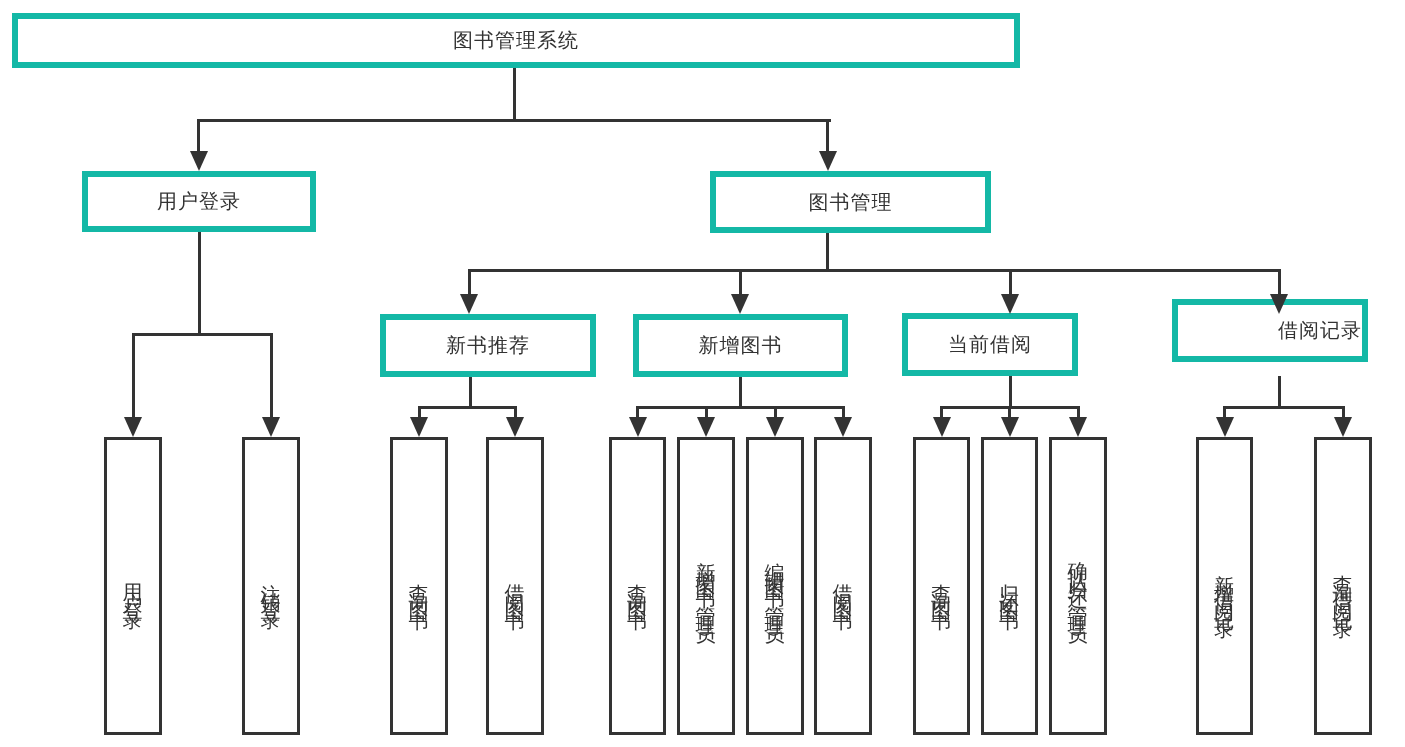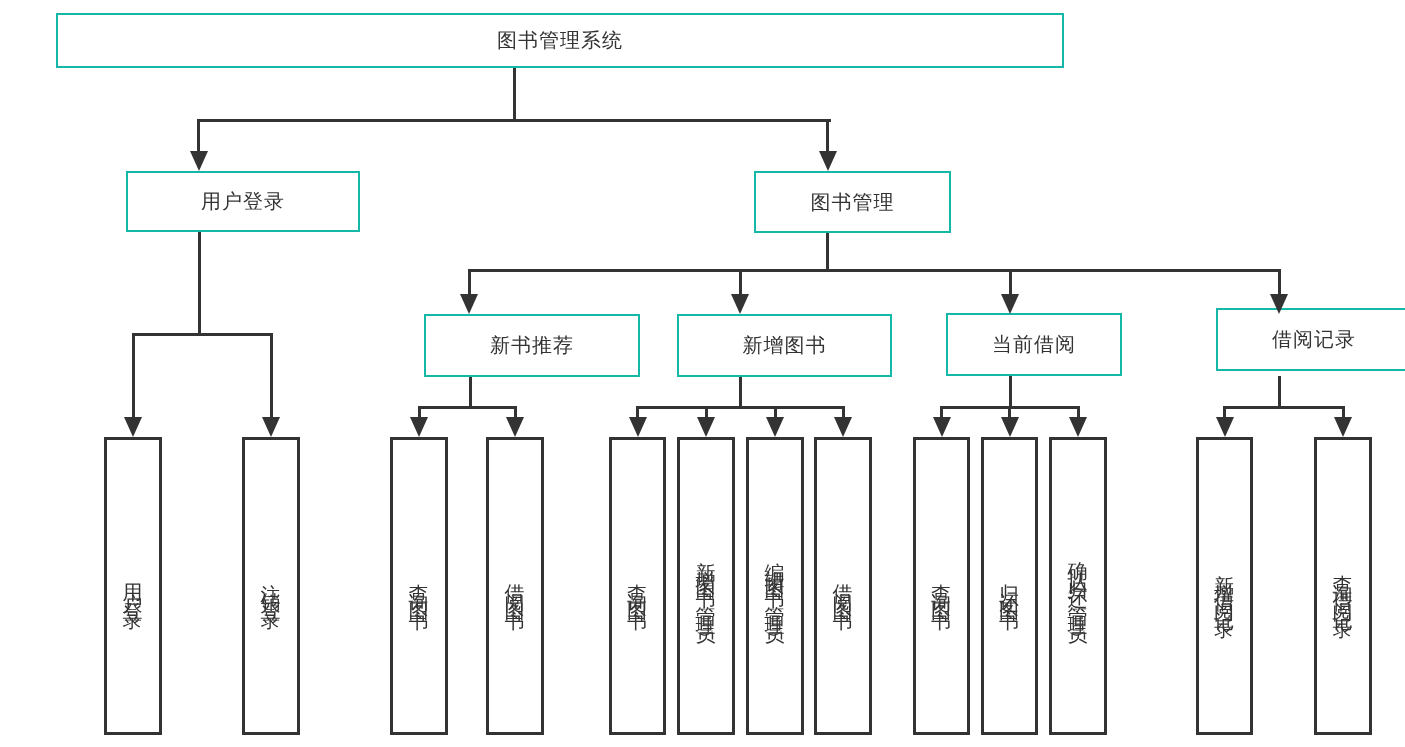--- a/index.html
+++ b/index.html
@@ -2,22 +2,22 @@
 <html><head>
 <meta charset="utf-8">
 <style>
   html,body { margin:0; padding:0; background:#ffffff; }
   .canvas {
     position:relative; width:1405px; height:747px; background:#ffffff;
     font-family:"Liberation Sans", sans-serif; color:#333333; overflow:hidden;
   }
   .hbox {
     position:absolute; box-sizing:border-box; background:#ffffff;
-    border:2px solid #14b8a6; display:flex; align-items:center; justify-content:center;
-    font-size:20px; letter-spacing:1px; color:#333333;margin-left:44px;
+    border:6px solid #14b8a6; display:flex; align-items:center; justify-content:center;
+    font-size:20px; letter-spacing:1px; color:#333333;
   }
   .vbox {
     position:absolute; box-sizing:border-box; background:#ffffff;
     border:3px solid #333333; display:flex; align-items:center; justify-content:center;
     top:437px; height:298px; width:58px;
   }
   .vtext {
     writing-mode:vertical-rl; text-orientation:mixed;
     font-size:20px; line-height:1; letter-spacing:9px; color:#333333;
     white-space:nowrap;
@@ -38,34 +38,34 @@
 
 <div class="canvas">
 
   <div class="hbox" style="left:12px; top:13px; width:1008px; height:55px;">
     <span>图书管理系统</span>
   </div>
 
   <div class="hbox" style="left:82px; top:171px; width:234px; height:61px;">
     <span>用户登录</span>
   </div>
-  <div class="hbox" style="left:710px; top:171px; width:197px; height:62px;">
+  <div class="hbox" style="left:710px; top:171px; width:281px; height:62px;">
     <span>图书管理</span>
   </div>
 
   <div class="hbox" style="left:380px; top:314px; width:216px; height:63px;">
     <span>新书推荐</span>
   </div>
   <div class="hbox" style="left:633px; top:314px; width:215px; height:63px;">
     <span>新增图书</span>
   </div>
   <div class="hbox" style="left:902px; top:313px; width:176px; height:63px;">
     <span>当前借阅</span>
   </div>
-  <div class="hbox" style="left:1172px; top:308px; width:196px; height:63px;">
+  <div class="hbox" style="left:1172px; top:299px; width:196px; height:63px;justify-content:flex-end;">
     <span>借阅记录</span>
   </div>
 
   <div class="vbox" style="left:104px;">
     <span class="vtext">用户登录</span>
   </div>
   <div class="vbox" style="left:242px;">
     <span class="vtext">注销登录</span>
   </div>
 

